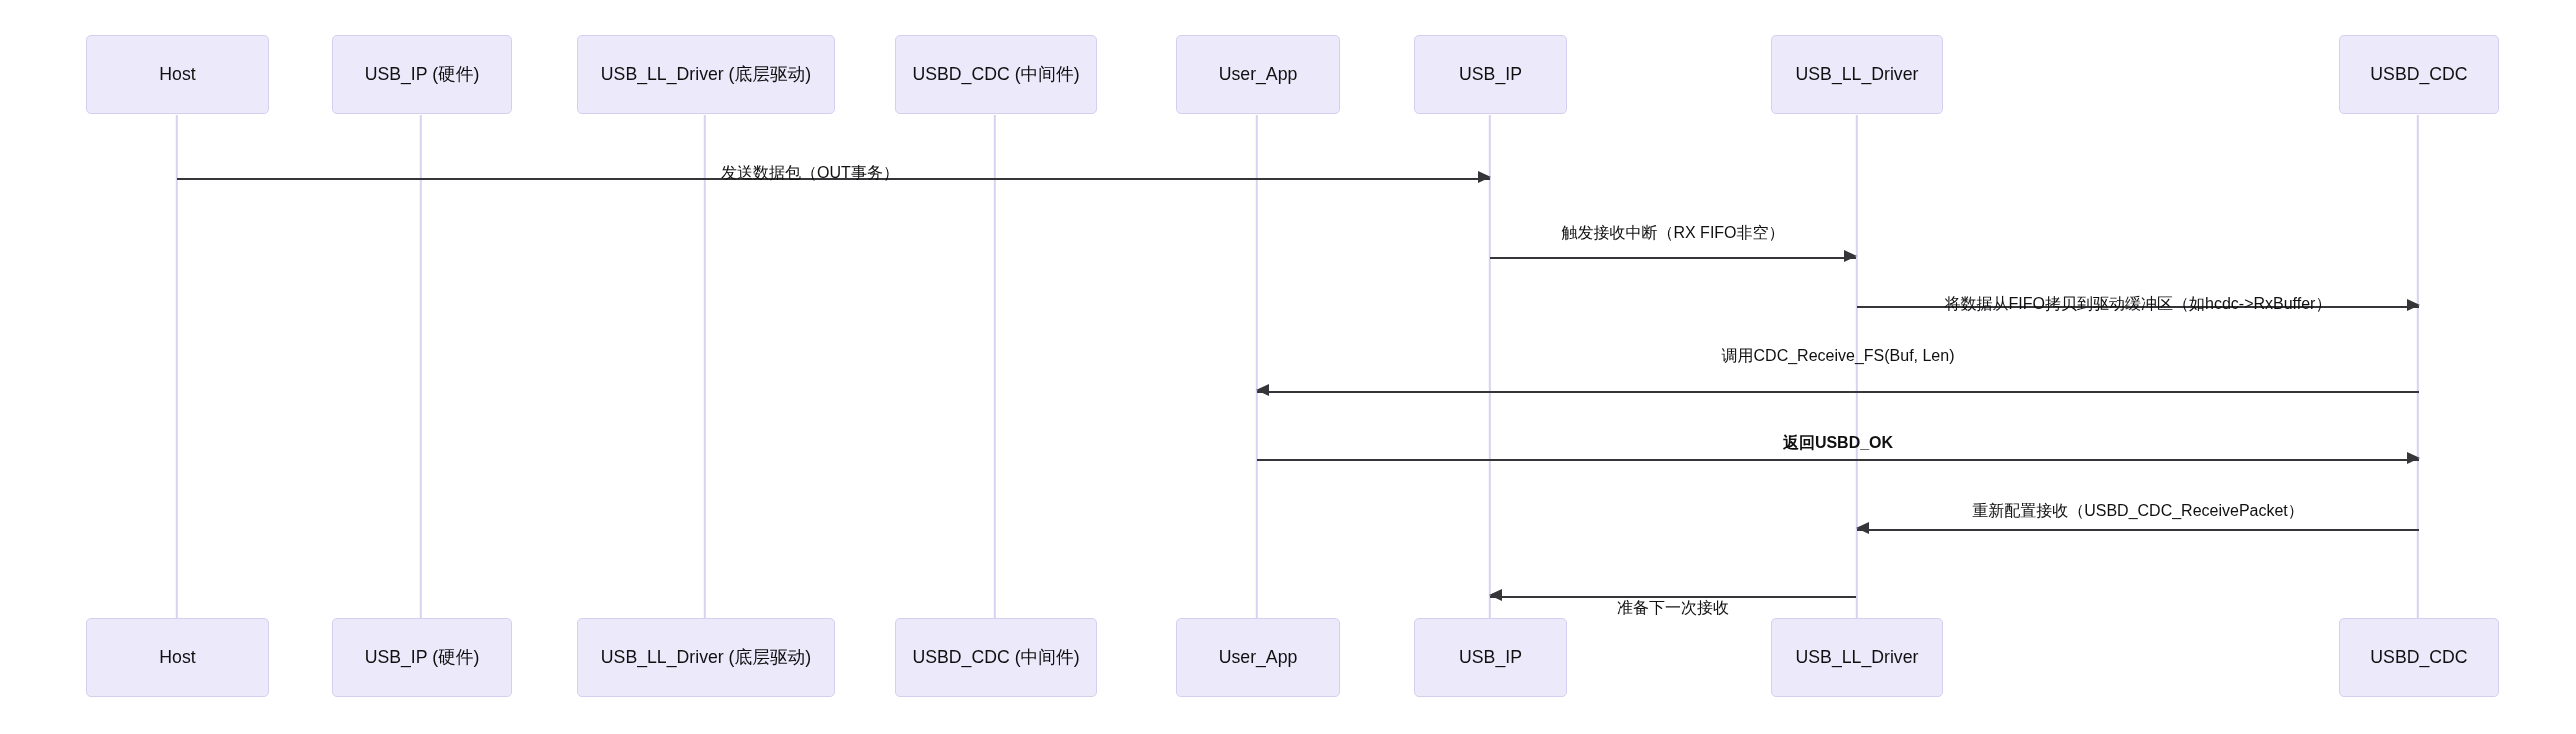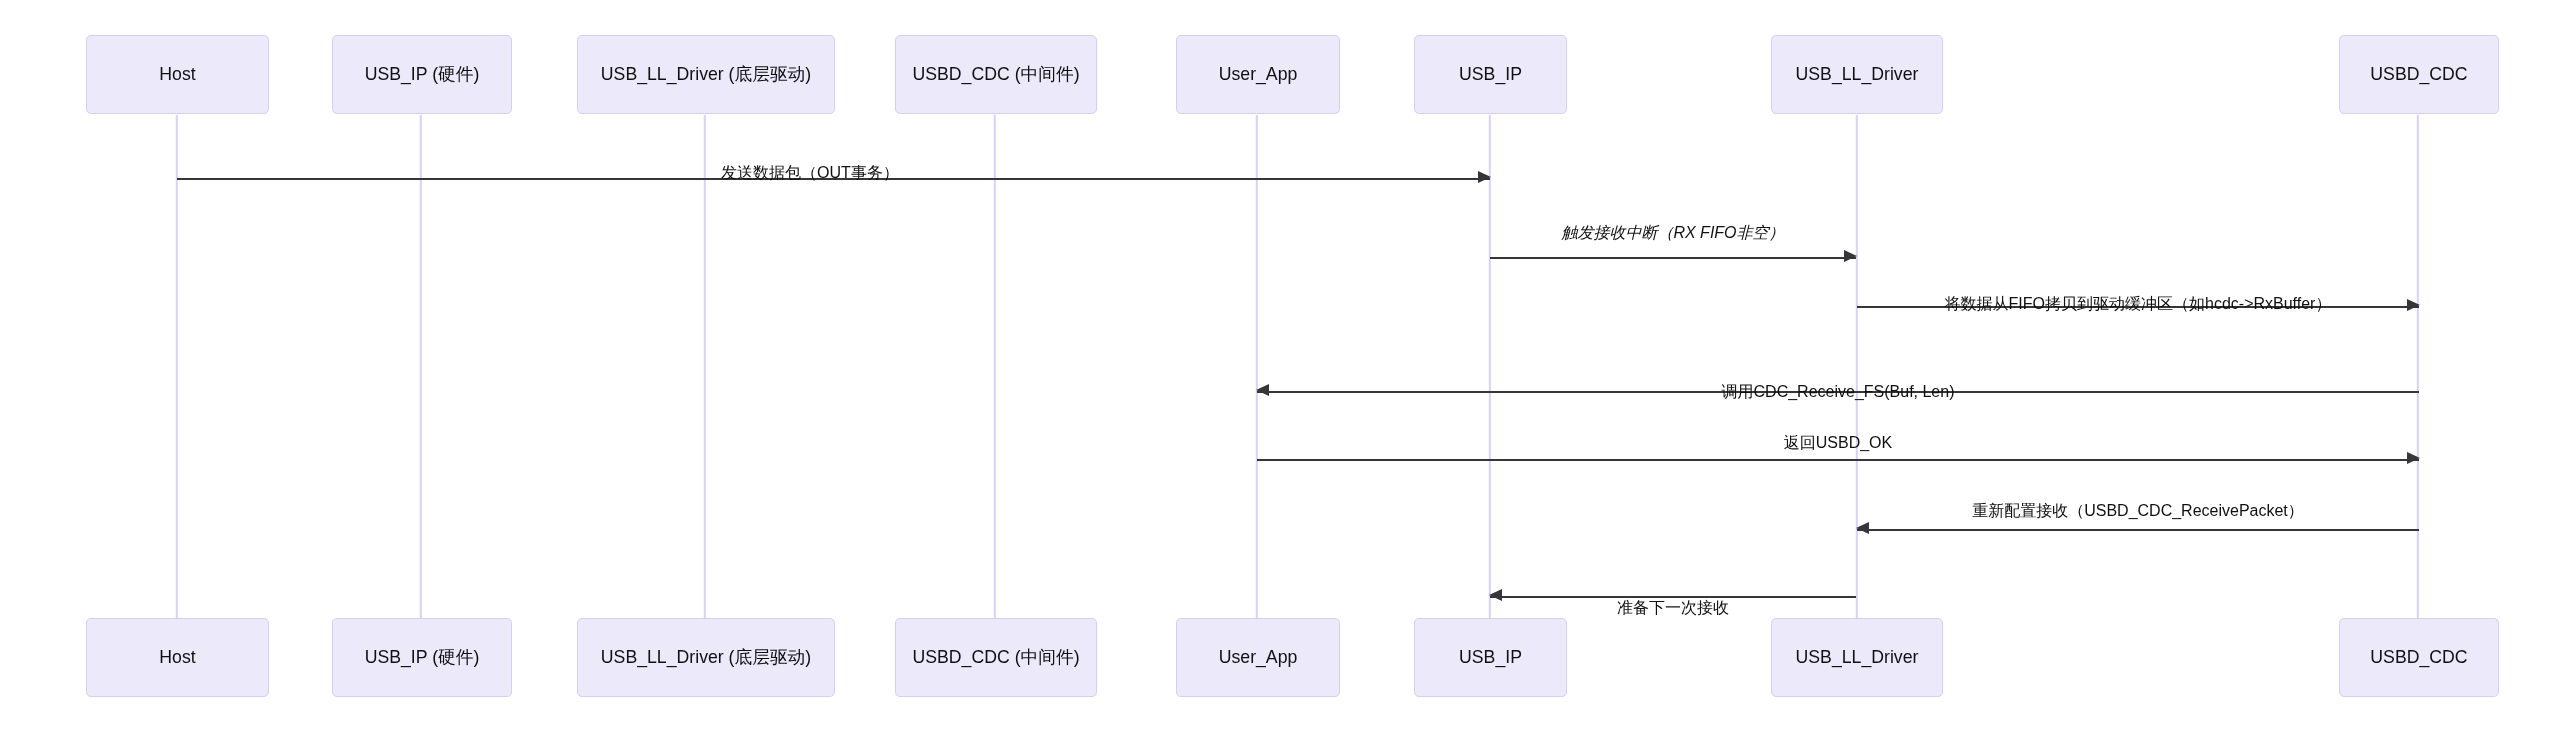--- a/index.html
+++ b/index.html
@@ -89,36 +89,36 @@
   <div id="messages">
       <div class="msg to-right" style="left: 177px; width: 1313px; top: 178px;">
         <div class="line"></div>
         <div class="head"></div>
       </div>
       <div class="msg-label" style="left: 810px; top: 153px; margin-top: 12px;">发送数据包（OUT事务）</div>
       <div class="msg to-right" style="left: 1490px; width: 366px; top: 257px;">
         <div class="line"></div>
         <div class="head"></div>
       </div>
-      <div class="msg-label" style="left: 1673px; top: 225px; font-style: italic;">触发接收中断（RX FIFO非空）</div>
+      <div class="msg-label" style="left: 1673px; top: 225px;">触发接收中断（RX FIFO非空）</div>
       <div class="msg to-right" style="left: 1857px; width: 562px; top: 306px;">
         <div class="line"></div>
         <div class="head"></div>
       </div>
       <div class="msg-label" style="left: 2138px; top: 296px;">将数据从FIFO拷贝到驱动缓冲区（如hcdc-&gt;RxBuffer）</div>
       <div class="msg to-left" style="left: 1257px; width: 1162px; top: 391px;">
         <div class="line"></div>
         <div class="head"></div>
       </div>
-      <div class="msg-label" style="left: 1838px; top: 384px;">调用CDC_Receive_FS(Buf, Len)</div>
+      <div class="msg-label" style="left: 1838px; top: 348px;">调用CDC_Receive_FS(Buf, Len)</div>
       <div class="msg to-right" style="left: 1257px; width: 1162px; top: 459px;">
         <div class="line"></div>
         <div class="head"></div>
       </div>
-      <div class="msg-label" style="left: 1838px; top: 435px;">返回USBD_OK</div>
+      <div class="msg-label" style="left: 1838px; top: 435px; font-weight: bold;">返回USBD_OK</div>
       <div class="msg to-left" style="left: 1857px; width: 562px; top: 529px;">
         <div class="line"></div>
         <div class="head"></div>
       </div>
       <div class="msg-label" style="left: 2138px; top: 503px; text-align: center;">重新配置接收（USBD_CDC_ReceivePacket）</div>
       <div class="msg to-left" style="left: 1490px; width: 366px; top: 596px;">
         <div class="line"></div>
         <div class="head"></div>
       </div>
       <div class="msg-label" style="left: 1673px; top: 600px;">准备下一次接收</div>

